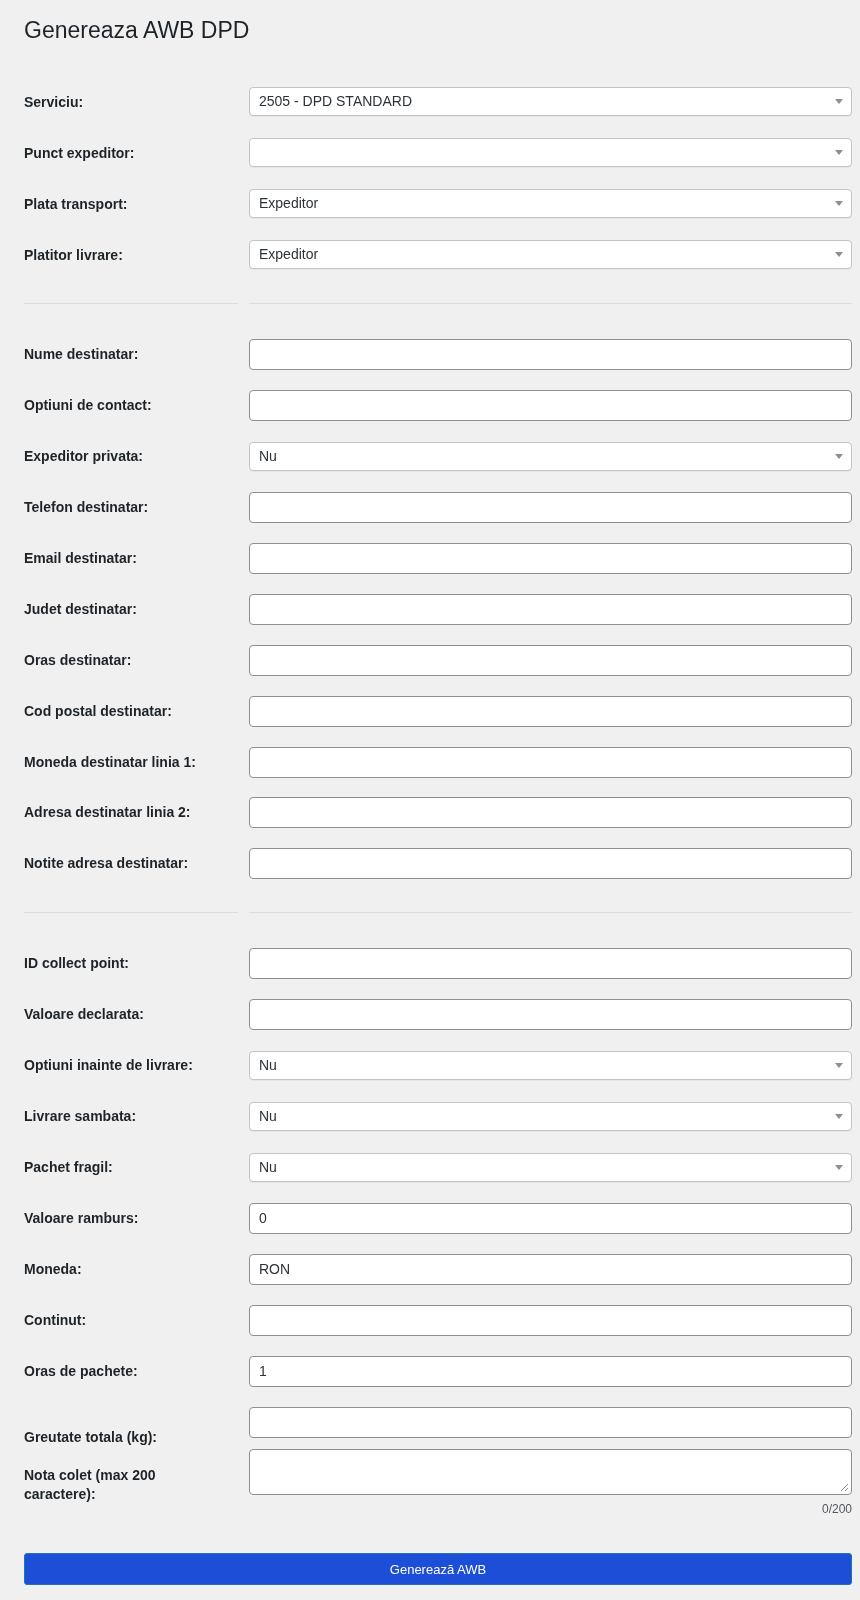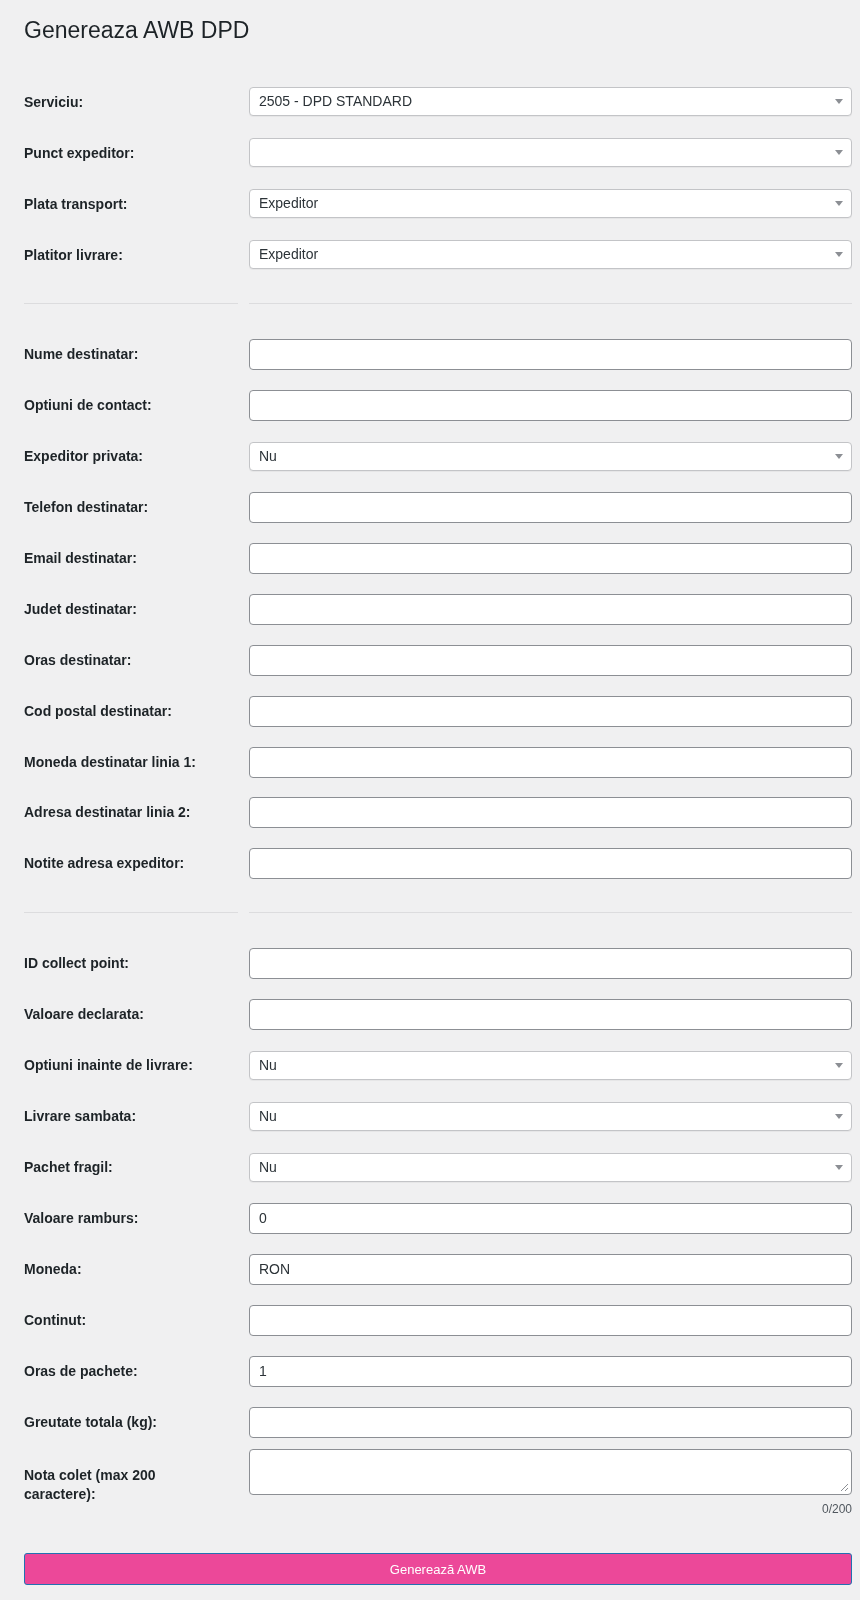--- a/index.html
+++ b/index.html
@@ -57,21 +57,21 @@
     .sep-right {
       position: absolute; left: 249px; width: 603px; height: 1px; background: #dcdcde;
     }
     .counter {
       position: absolute; right: 8px; top: 1502px;
       font-size: 12px; color: #50575e;
     }
     .submit {
       position: absolute; left: 24px; top: 1553px;
       width: 828px; height: 32px; box-sizing: border-box;
-      background: #ec4899; border: 1px solid #2271b1; border-radius: 3px;
+      background: #1d4ed8; border: 1px solid #2271b1; border-radius: 3px;
       color: #fff; font-size: 13px; text-align: center; line-height: 30px;
       font-family: "Liberation Sans", "DejaVu Sans", sans-serif;
       cursor: pointer;
     }
   </style>
 </head>
 <body>
 
 <div class="page">
 
@@ -158,21 +158,21 @@
     <span class="label" style="top:6px">Moneda destinatar linia 1:</span>
     <div class="field input" style="top:0"></div>
   </div>
 
   <div class="row" style="top:797px">
     <span class="label" style="top:6px">Adresa destinatar linia 2:</span>
     <div class="field input" style="top:0"></div>
   </div>
 
   <div class="row" style="top:848px">
-    <span class="label" style="top:6px">Notite adresa expeditor:</span>
+    <span class="label" style="top:6px">Notite adresa destinatar:</span>
     <div class="field input" style="top:0"></div>
   </div>
 
   <div class="sep-left" style="top:912px"></div>
   <div class="sep-right" style="top:912px"></div>
 
   <div class="row" style="top:948px">
     <span class="label" style="top:6px">ID collect point:</span>
     <div class="field input" style="top:0"></div>
   </div>
@@ -220,21 +220,21 @@
     <span class="label" style="top:6px">Continut:</span>
     <div class="field input" style="top:0"></div>
   </div>
 
   <div class="row" style="top:1356px">
     <span class="label" style="top:6px">Oras de pachete:</span>
     <div class="field input" style="top:0">1</div>
   </div>
 
   <div class="row" style="top:1407px">
-    <span class="label" style="top:6px">Greutate totala (kg):</span>
+    <span class="label" style="top:21px">Greutate totala (kg):</span>
     <div class="field input" style="top:0"></div>
   </div>
 
   <div class="row" style="top:1449px">
     <span class="label" style="top:17px; width:190px;">Nota colet (max 200 caractere):</span>
     <div class="field textarea" style="top:0">
       <span></span>
       <svg class="resize-handle" viewBox="0 0 9 9">
         <line x1="8" y1="1" x2="1" y2="8" stroke="#8c8f94" stroke-width="1"></line>
         <line x1="8" y1="5" x2="5" y2="8" stroke="#8c8f94" stroke-width="1"></line>

